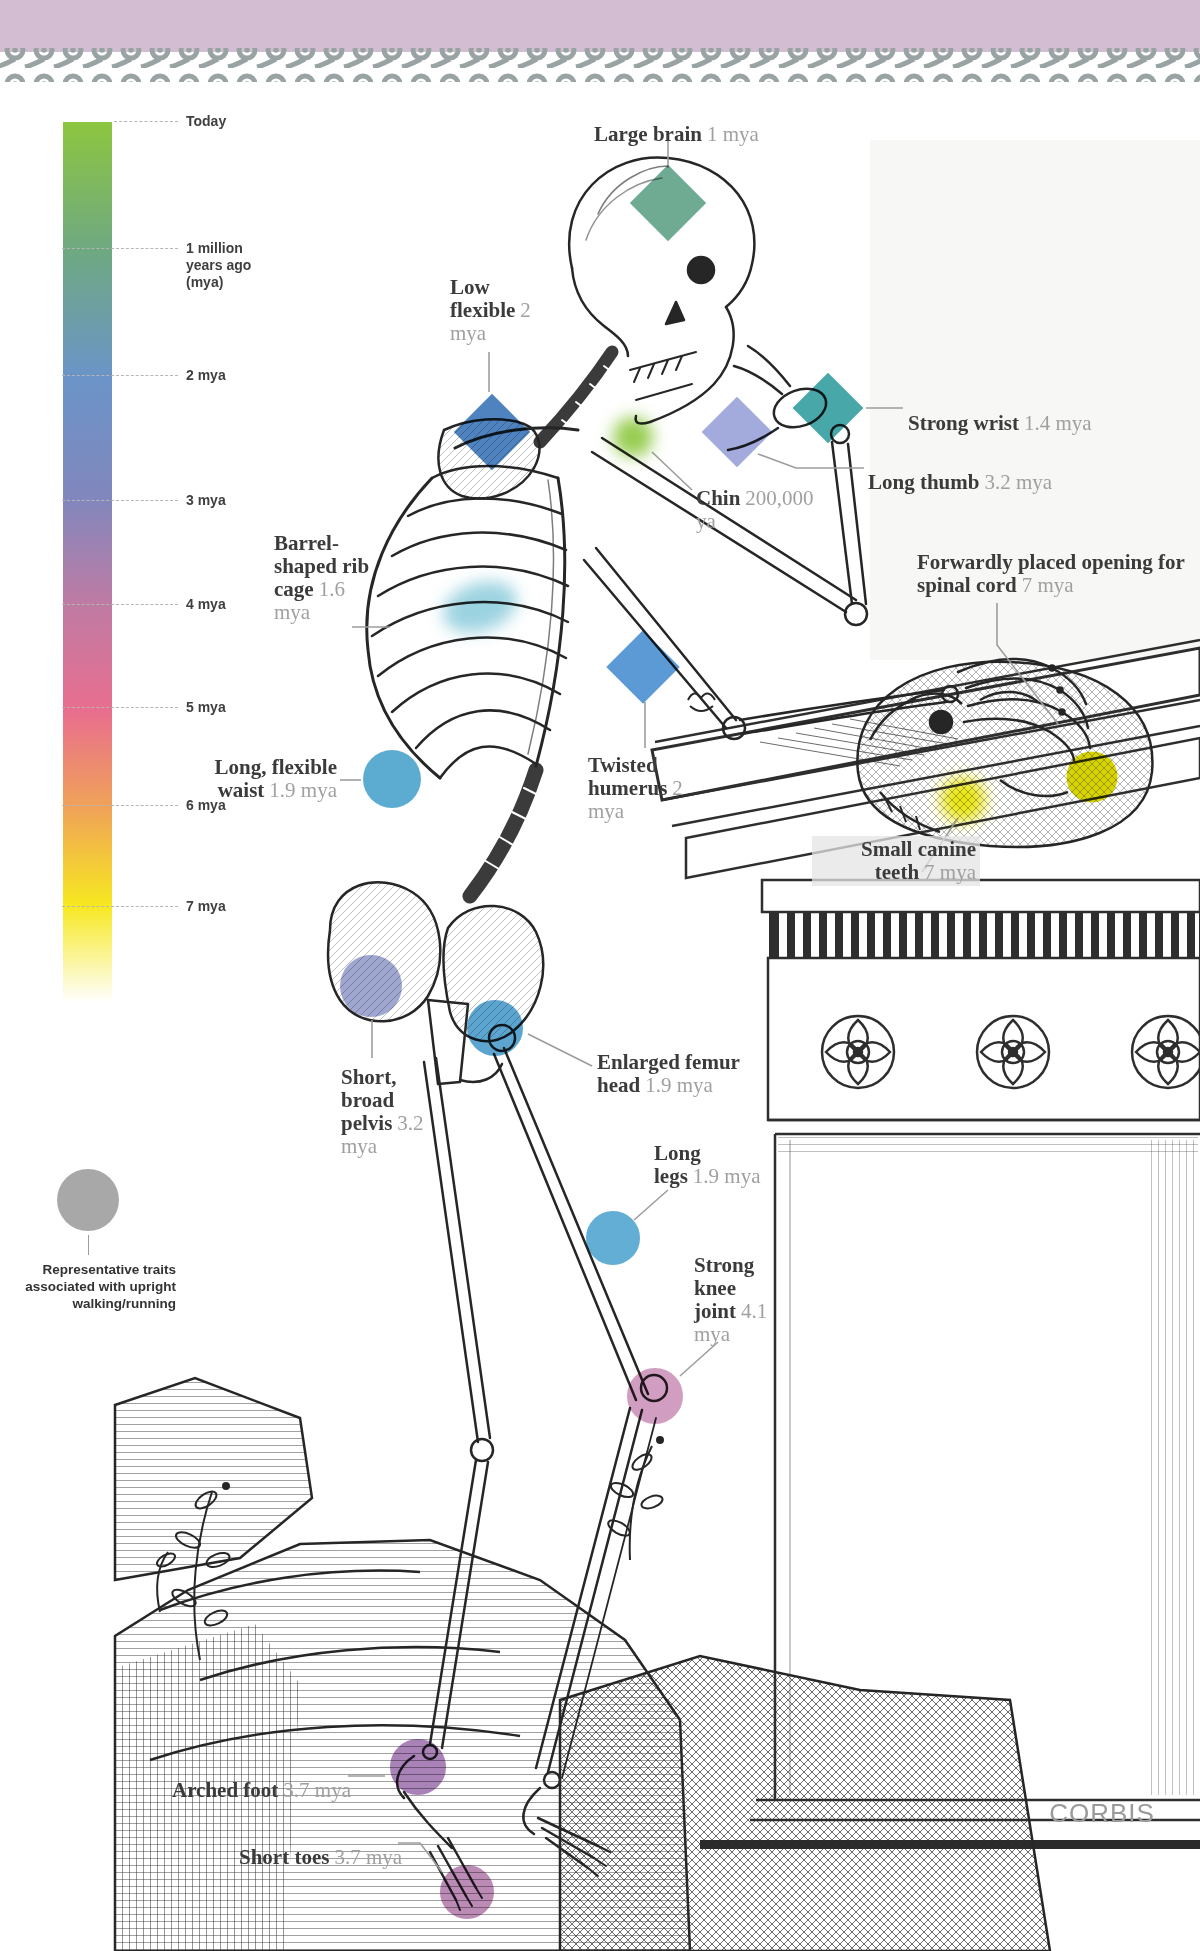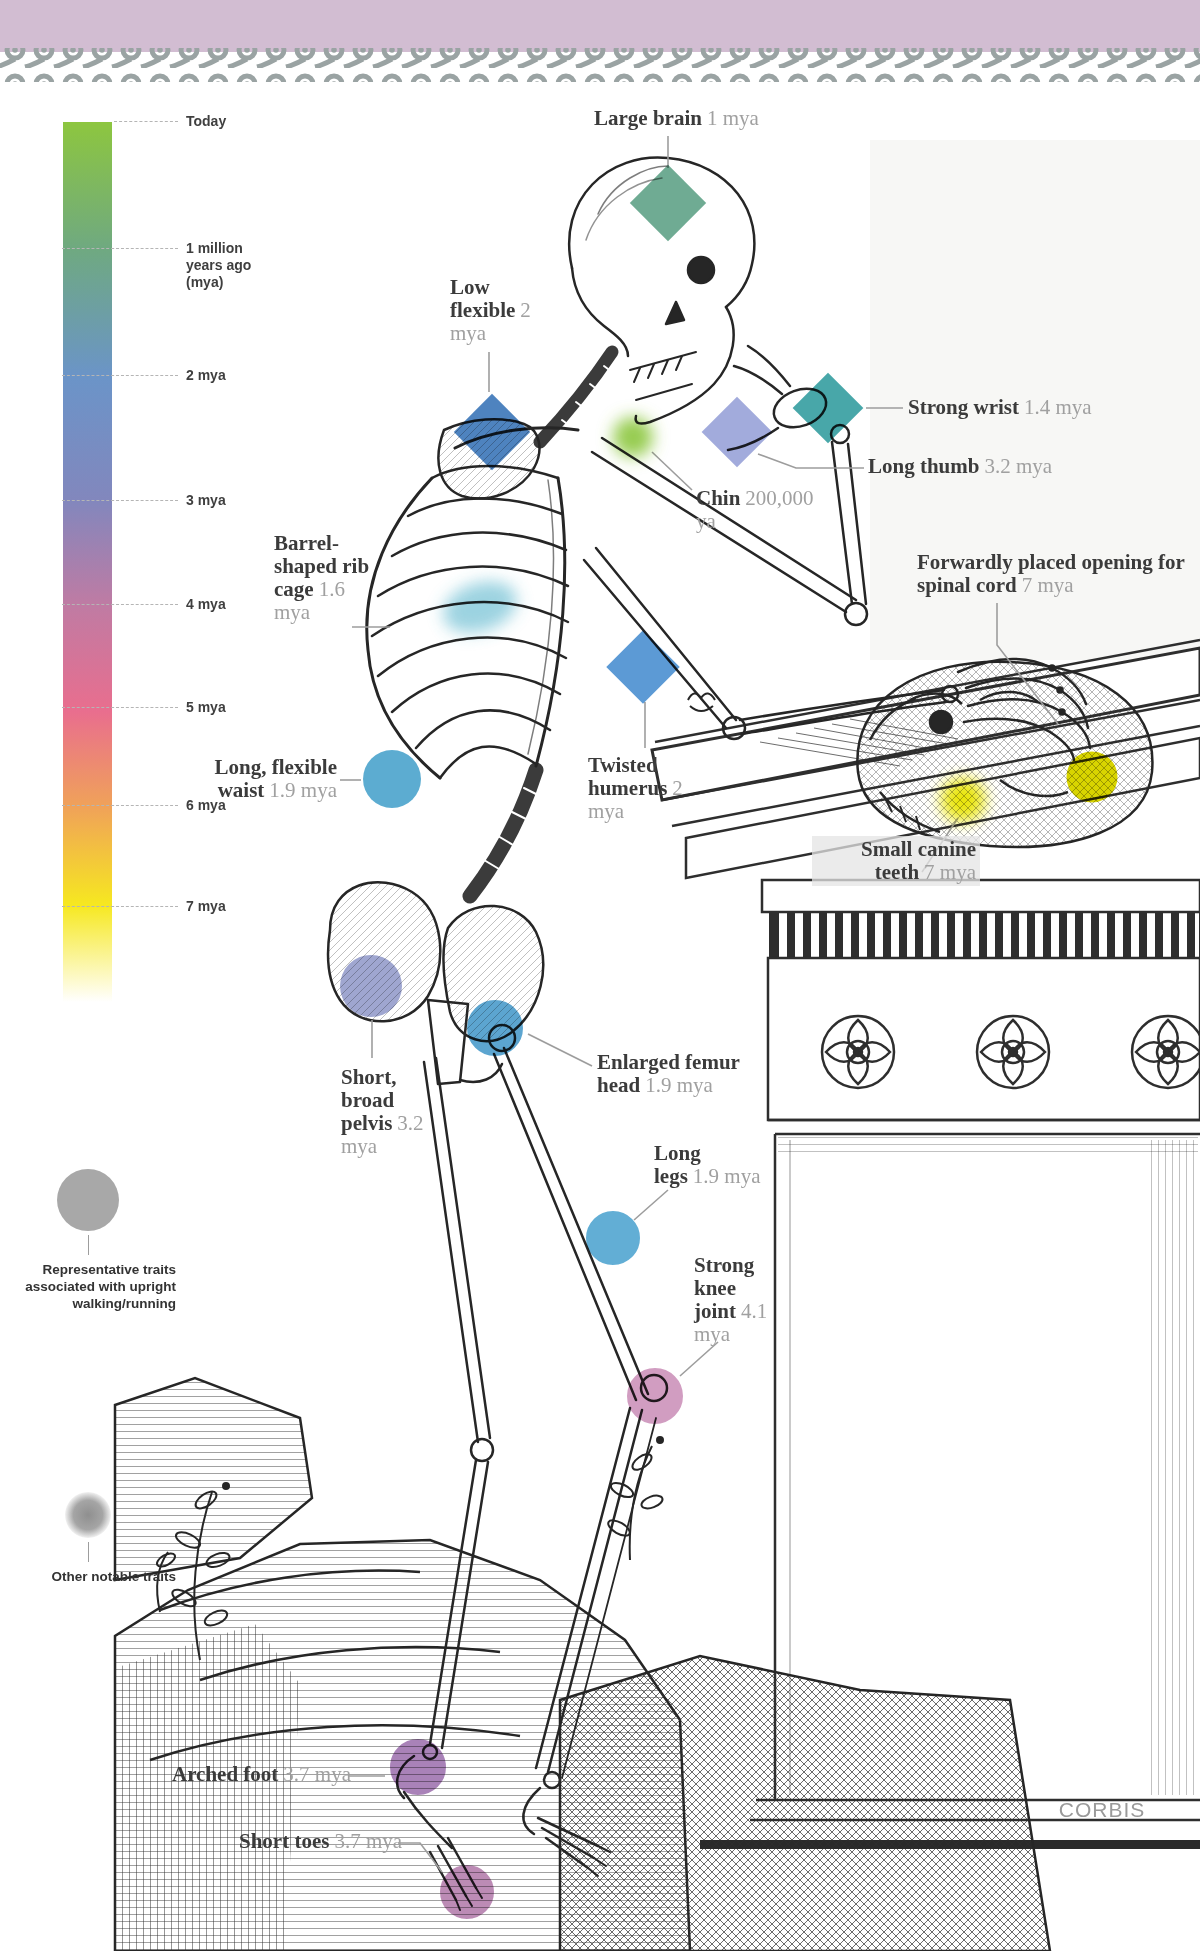--- a/index.html
+++ b/index.html
@@ -23,40 +23,40 @@
   .lg-diamond{width:54px;height:54px;background:#a8a8a8;transform:rotate(45deg);margin-top:8px;margin-bottom:8px;}
   .lg-glow{width:46px;height:46px;border-radius:50%;
            background:radial-gradient(circle,#8f8f8f 0%,#a5a5a5 45%,rgba(170,170,170,0) 75%);}
   .legend-tick{width:0;height:20px;border-left:1.5px solid #9d9d9d;margin:4px auto 6px auto;}
   .legend-label{font-size:13.5px;line-height:17px;font-weight:600;color:#333;text-align:right;}
 
   
   .ann{position:absolute;z-index:4;font-family:"Liberation Serif", serif;font-size:21px;line-height:23px;}
   .ann .t{font-weight:bold;color:#3b3b3b;}
   .ann .v{color:#a0a0a0;margin-left:5px;}
-  .nowrap{white-space:nowrap;}
+  .nowrap{white-space:nowrap;margin-top:16px;}
   .a-large-brain{left:594px;top:107px;width:200px;}
   .a-low-shoulders{left:450px;top:276px;width:120px;}
   .a-strong-wrist{left:908px;top:396px;}
   .a-long-thumb{left:868px;top:455px;}
   .a-chin{left:696px;top:487px;width:140px;}
   .a-barrel{left:274px;top:532px;width:100px;}
   .a-forward{left:917px;top:551px;width:272px;}
   .a-humerus{left:588px;top:754px;width:115px;}
   .a-waist{left:205px;top:756px;width:132px;text-align:right;}
   .a-canine{left:812px;top:836px;width:160px;background:rgba(228,228,228,0.75);padding:2px 4px;text-align:right;}
   .a-pelvis{left:341px;top:1066px;width:92px;}
   .a-femur{left:597px;top:1051px;width:178px;}
   .a-legs{left:642px;top:1142px;width:110px;margin-left:12px;}
   .a-knee{left:694px;top:1254px;width:95px;}
   .a-arched{left:172px;top:1763px;}
   .a-toes{left:239px;top:1830px;}
 
   .credit{position:absolute;left:1032px;top:1798px;width:140px;text-align:center;z-index:4;
-          font-size:21px;letter-spacing:1px;color:#9a9a9a;}
+          font-size:26px;letter-spacing:1px;color:#9a9a9a;}
 </style>
 </head>
 <body>
 
 <div id="stage">
 
 <svg class="scene" width="1200" height="1951" viewBox="0 0 1200 1951">
   <defs>
     <pattern id="rope" width="29" height="34" patternUnits="userSpaceOnUse">
       <circle cx="15" cy="16" r="8" fill="none" stroke="#9aa3a3" stroke-width="5"></circle>
@@ -379,25 +379,20 @@
 <div class="tick" style="top:907px">
   <span class="tick-line"></span>
   <span class="tick-label">7 mya</span>
 </div>
 
 <div class="legend-item" style="top:1169px">
   <div class="legend-shape lg-circle"></div>
   <div class="legend-tick"></div>
   <div class="legend-label">Representative traits associated with upright walking/running</div>
 </div>
-<div class="legend-item" style="top:1492px">
-  <div class="legend-shape lg-glow"></div>
-  <div class="legend-tick"></div>
-  <div class="legend-label">Other notable traits</div>
-</div>
 
 <div class="ann a-large-brain nowrap">
   <span class="t">Large brain</span><span class="v">1 mya</span>
 </div>
 <div class="ann a-low-shoulders">
   <span class="t">Low flexible</span><span class="v">2 mya</span>
 </div>
 <div class="ann a-strong-wrist nowrap">
   <span class="t">Strong wrist</span><span class="v">1.4 mya</span>
 </div>

